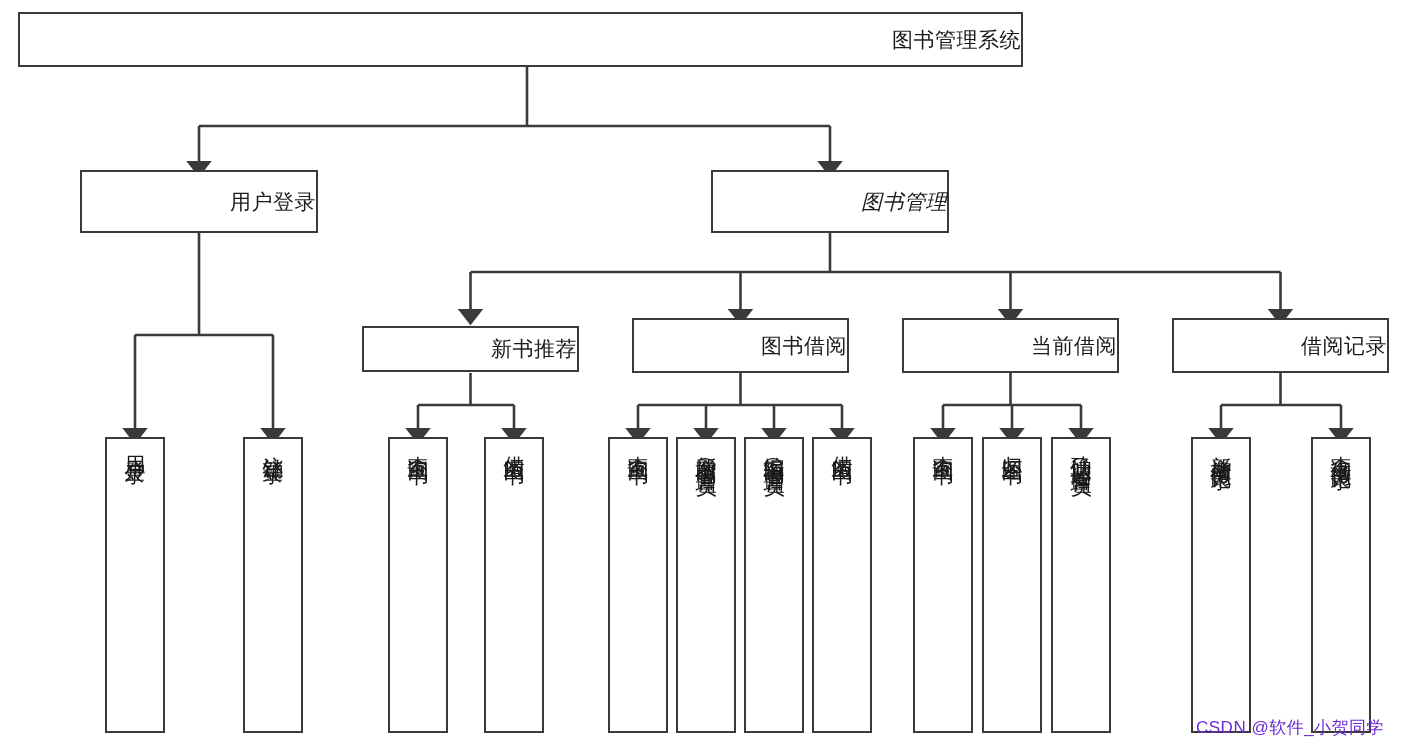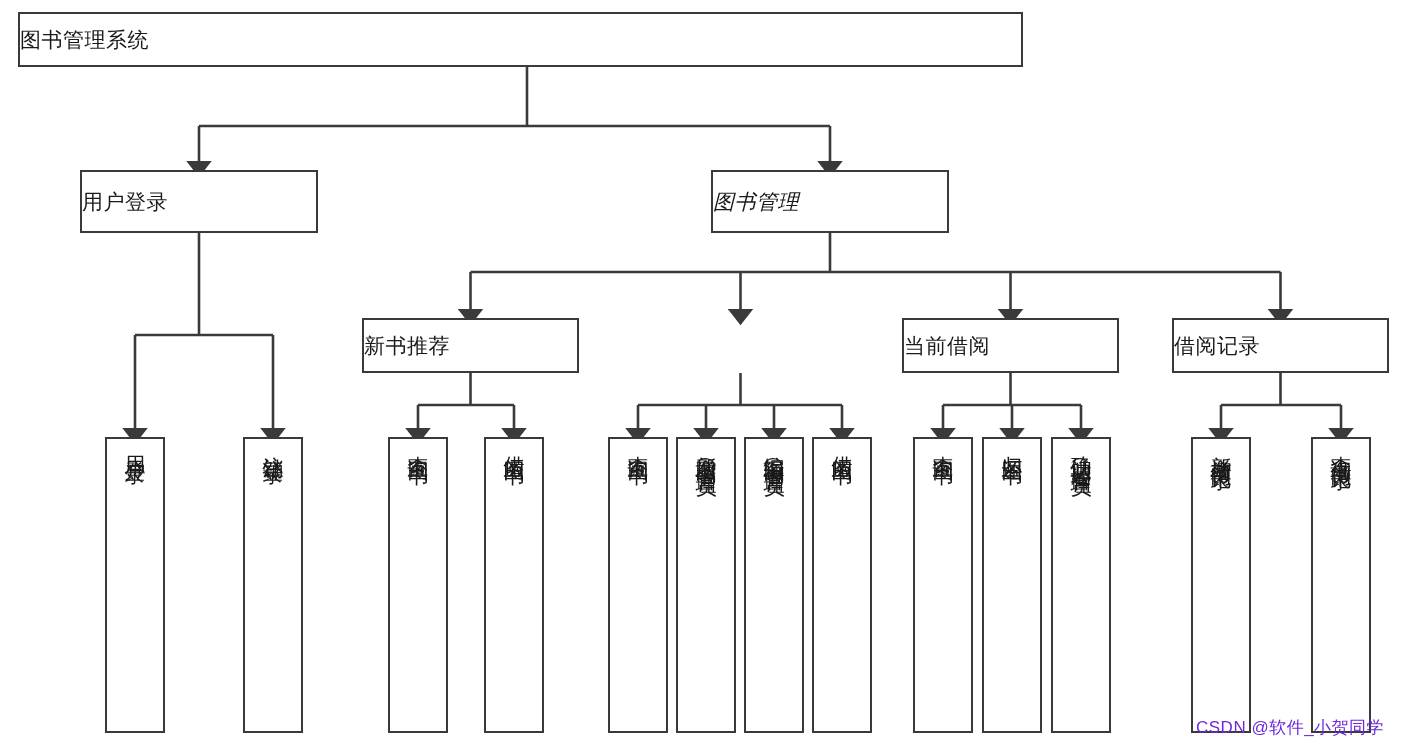--- a/index.html
+++ b/index.html
@@ -26,21 +26,21 @@
     width: 1405px;
     height: 747px;
   }
   .node-box {
     position: absolute;
     box-sizing: border-box;
     background: #ffffff;
     border: 2px solid #3a3a3a;
     display: flex;
     align-items: center;
-    justify-content: flex-start;
+    justify-content: flex-end;
   }
   .node-label-h {
     font-size: 21px;
     color: #1a1a1a;
     line-height: 1.1;
     white-space: nowrap;
     letter-spacing: 0.5px;
   }
   .node-label-v {
     font-size: 21px;
@@ -119,22 +119,25 @@
     <span class="node-label-h">图书管理系统</span>
   </div>
 
   <div class="node-box" id="node-l2-0" style="left: 80px; top: 170px; width: 238px; height: 63px;">
     <span class="node-label-h">用户登录</span>
   </div>
   <div class="node-box" id="node-l2-1" style="left: 711px; top: 170px; width: 238px; height: 63px; font-style: italic;">
     <span class="node-label-h">图书管理</span>
   </div>
 
-  <div class="node-box" id="node-l3-0" style="left: 362px; top: 318px; width: 217px; height: 55px;">
+  <div class="node-box" id="node-l3-0" style="left: 362px; top: 326px; width: 217px; height: 46px;">
     <span class="node-label-h">新书推荐</span>
+  </div>
+  <div class="node-box" id="node-l3-1" style="left: 632px; top: 318px; width: 217px; height: 55px;">
+    <span class="node-label-h">图书借阅</span>
   </div>
   <div class="node-box" id="node-l3-3" style="left: 1172px; top: 318px; width: 217px; height: 55px;">
     <span class="node-label-h">借阅记录</span>
   </div>
   <div class="node-box" id="node-l3-2" style="left: 902px; top: 318px; width: 217px; height: 55px;">
     <span class="node-label-h">当前借阅</span>
   </div>
 
   <div class="node-box leaf-box" id="leaf-0" style="left: 105px; top: 437px; width: 60px; height: 296px;">
     <span class="node-label-v">用户登录</span>

